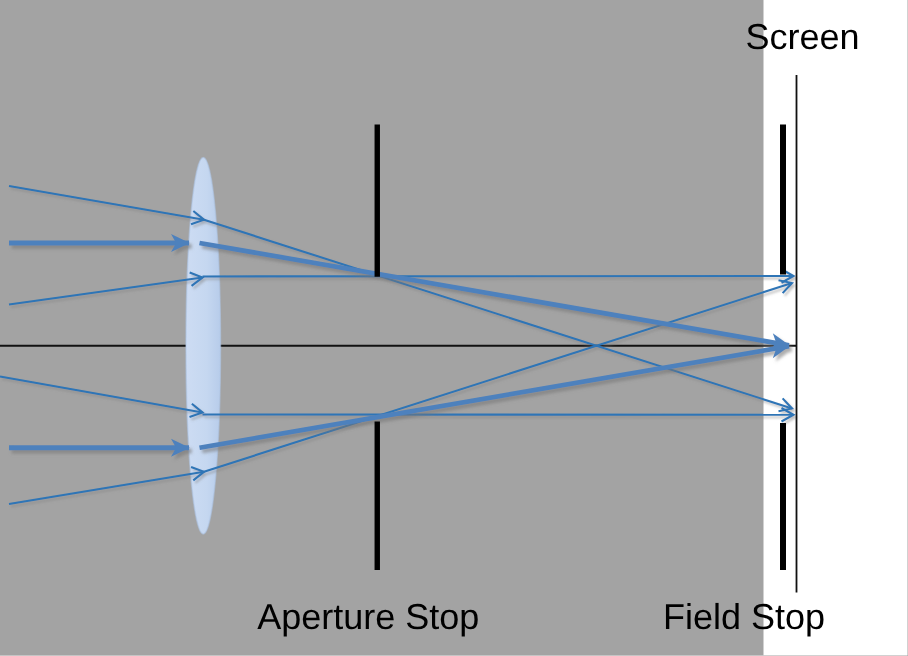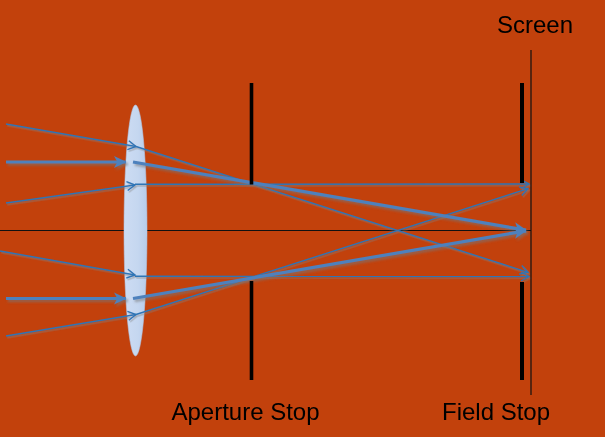--- a/index.html
+++ b/index.html
@@ -2,21 +2,21 @@
 <html><head>
 <meta charset="utf-8">
 <style>
   html, body { margin: 0; padding: 0; }
   body {
     width: 605px; height: 437px;
     background: #ffffff;
     font-family: "Liberation Sans", "DejaVu Sans", sans-serif;
     overflow: hidden;
   }
-  .stage { position: relative; width: 605px; height: 437px; background:#c2410c; }
+  .stage { position: relative; width: 509px; height: 437px; background:#a3a3a3; }
   svg { display:block; }
   text.diagram-label {
     font-family: "Liberation Sans", "DejaVu Sans", sans-serif;
     font-size: 24px;
     fill: #000000;
   }
   .ray-thin  { stroke: #2E75B6; stroke-width: 1.4; fill: none; }
   .ray-thick { stroke: #4E81BD; stroke-width: 3.2; fill: none; }
   .stop-bar  { stroke: #000000; fill: none; }
   .hairline  { stroke: #111111; stroke-width: 1.2; fill: none; }

